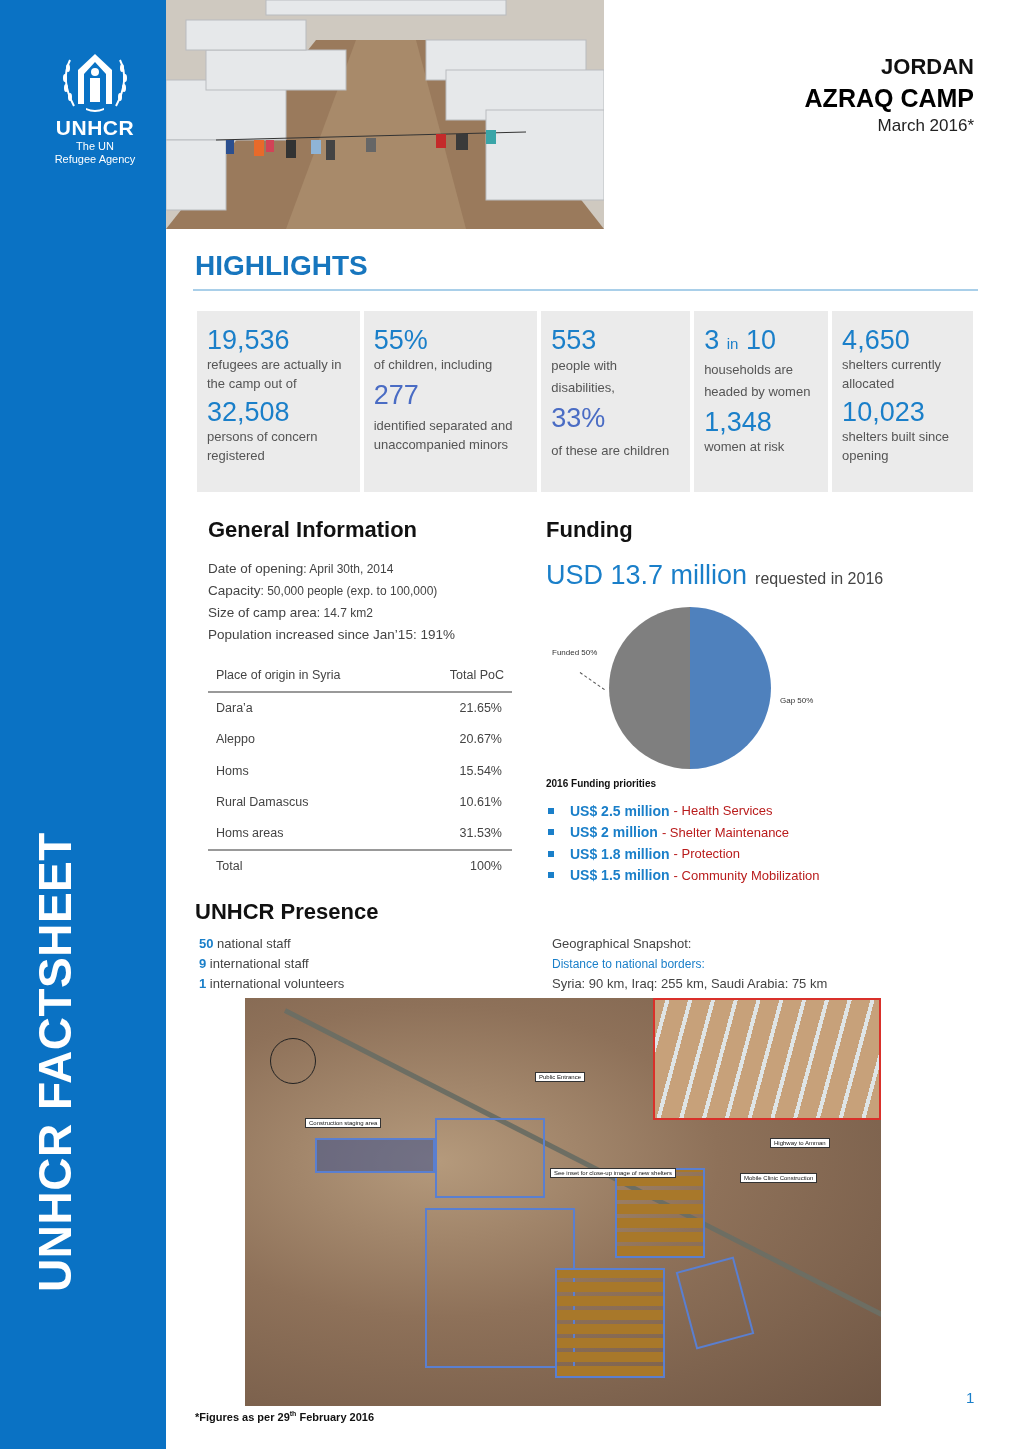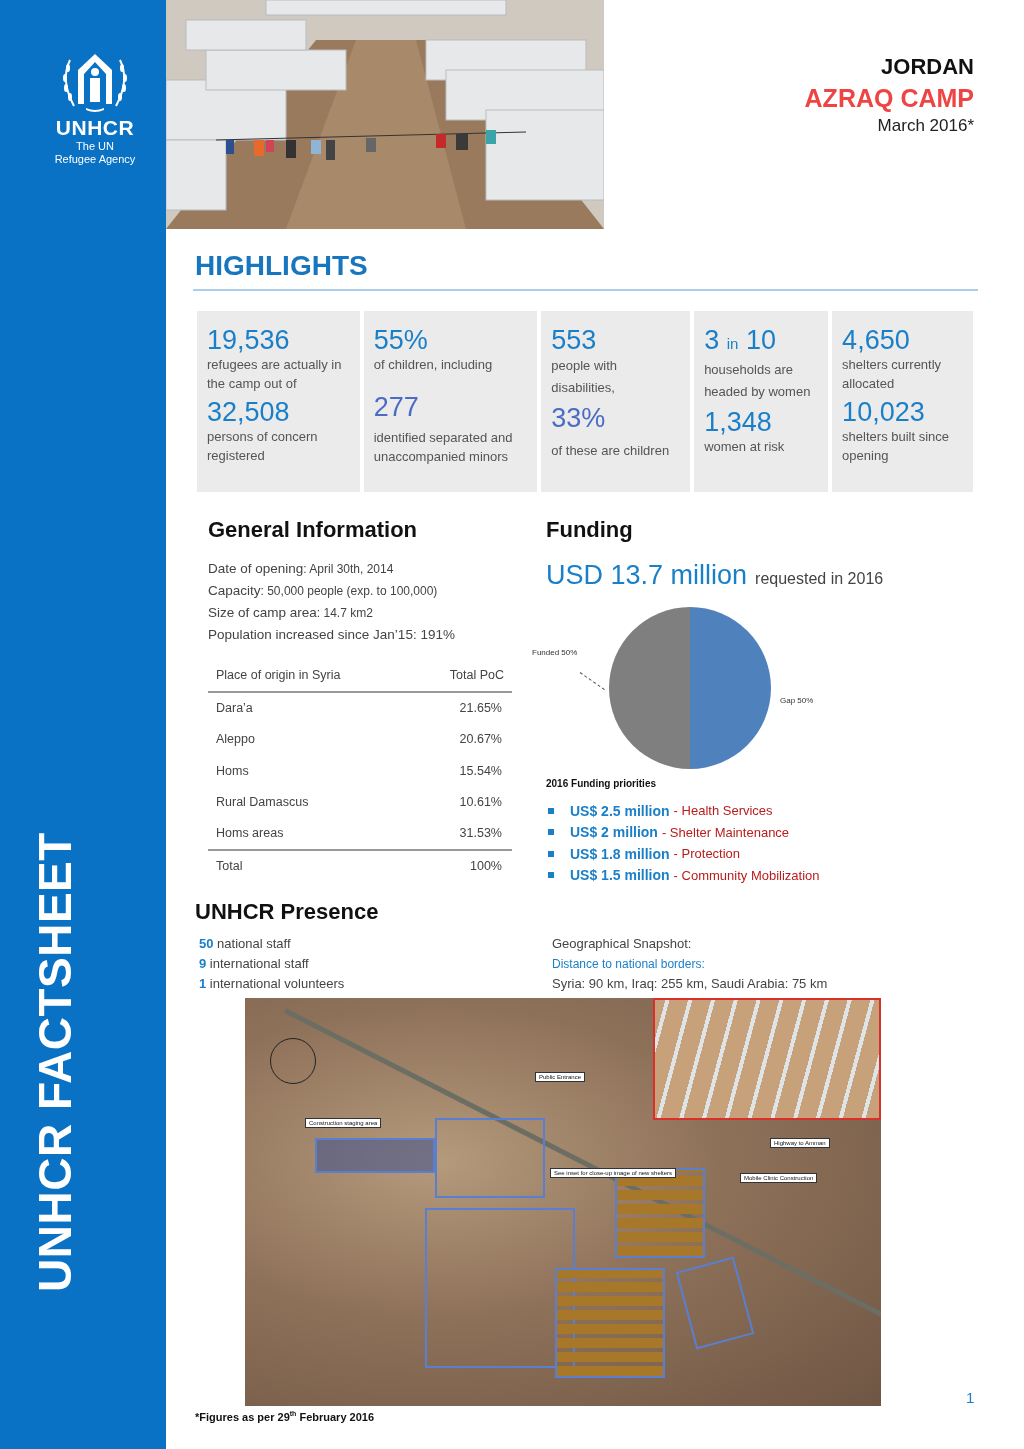--- a/index.html
+++ b/index.html
@@ -18,21 +18,21 @@
     font-family: "Liberation Sans", sans-serif; font-weight: bold; font-size: 46px;
     color: #ffffff; white-space: nowrap; letter-spacing: 0.5px;
   }
 
   
   .hero { position: absolute; left: 166px; top: 0; width: 438px; height: 229px; overflow: hidden;
     background: linear-gradient(180deg, #d9d6d0 0%, #c9c6c0 35%, #a58b6c 55%, #8f7053 100%); }
 
   .header-right { position: absolute; right: 50px; top: 54px; text-align: right; }
   .header-right .country { font-weight: bold; font-size: 22px; color: #111; }
-  .header-right .camp { font-weight: bold; font-size: 25px; color: #ef4444; margin-top: 4px; }
+  .header-right .camp { font-weight: bold; font-size: 25px; color: #000000; margin-top: 4px; }
   .header-right .date { font-size: 17px; color: #222; margin-top: 3px; }
 
   
   .hl-title { position: absolute; left: 195px; top: 250px; font-weight: bold; font-size: 28px; color: #1776be; }
   .hl-rule { position: absolute; left: 193px; top: 289px; width: 785px; height: 2px; background: #a9cfe9; }
   .hl-boxes { position: absolute; left: 197px; top: 311px; width: 776px; height: 181px; display: flex; gap: 4px; }
   .hl-box { background: #ebebeb; padding: 14px 10px 0 10px; }
   .hl-box .big { font-size: 27px; color: #1a7fc9; line-height: 30px; }
   .hl-box .big.alt { color: #4a6cc4; }
   .hl-box .big small { font-size: 15px; }
@@ -160,21 +160,21 @@
 <div class="hl-boxes">
   <div class="hl-box" style="width:164px">
     <div class="big">19,536</div>
     <div class="txt">refugees are actually in the camp out of</div>
     <div class="big" style="margin-top:4px">32,508</div>
     <div class="txt">persons of concern registered</div>
   </div>
   <div class="hl-box" style="width:175px">
     <div class="big">55%</div>
     <div class="txt">of children, including</div>
-    <div class="big alt" style="margin-top:18px">277</div>
+    <div class="big alt" style="margin-top:6px">277</div>
     <div class="txt" style="margin-top:6px">identified separated and unaccompanied minors</div>
   </div>
   <div class="hl-box" style="width:150px">
     <div class="big">553</div>
     <div class="txt" style="line-height:22px">people with disabilities,</div>
     <div class="big alt" style="margin-top:4px">33%</div>
     <div class="txt" style="margin-top:8px">of these are children</div>
   </div>
   <div class="hl-box" style="width:135px">
     <div class="big">
@@ -236,21 +236,21 @@
       </tr>
   </tbody>
 </table>
 
 <div class="sec-title" style="left:546px; top:517px;">Funding</div>
 <div class="funding-amount">
   <span>USD 13.7 million</span><span class="req">requested in 2016</span>
 </div>
 
 <div class="pie"></div>
-<div class="pie-label" style="left:532px; top:648px;">Funded 50%</div>
+<div class="pie-label" style="left:552px; top:648px;">Funded 50%</div>
 <div class="pie-leader" style="left:580px; top:672px; width:30px; transform:rotate(35deg); transform-origin:left;"></div>
 <div class="pie-label" style="left:780px; top:696px;">Gap 50%</div>
 
 <div class="prio-title">2016 Funding priorities</div>
 <ul class="prio-list">
   <li>
       <span class="bullet"></span>
       <span class="amt">US$ 2.5 million</span>
       <span class="desc">- Health Services</span>
     </li>

